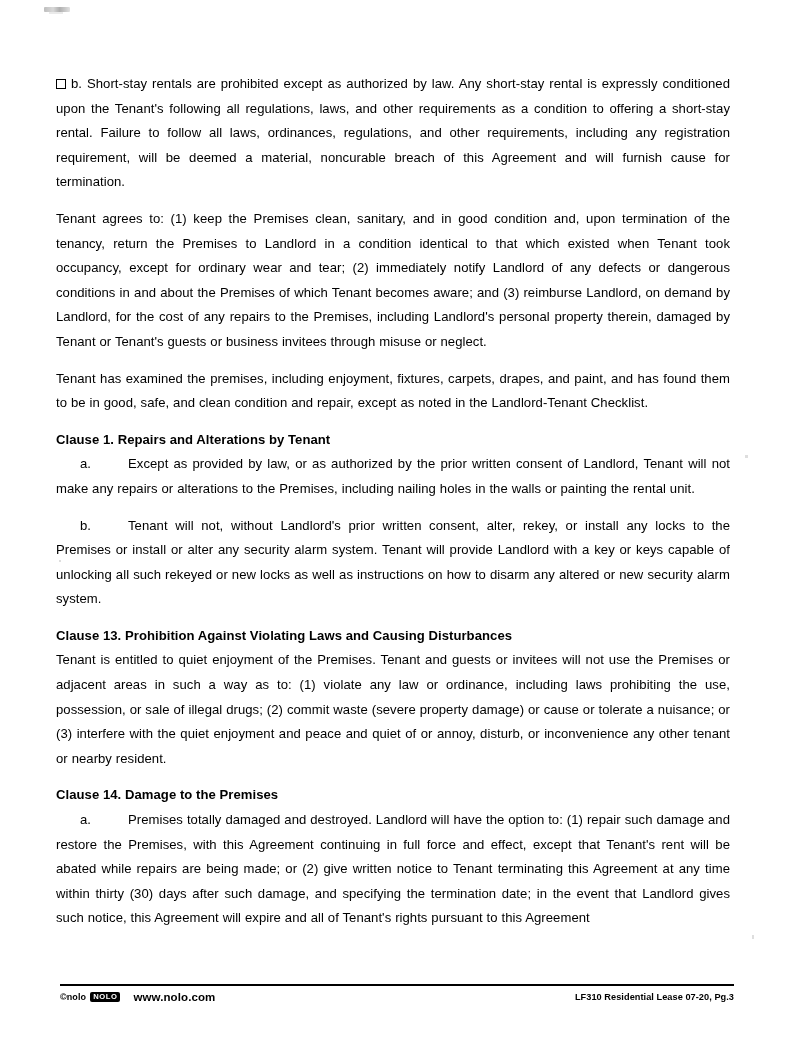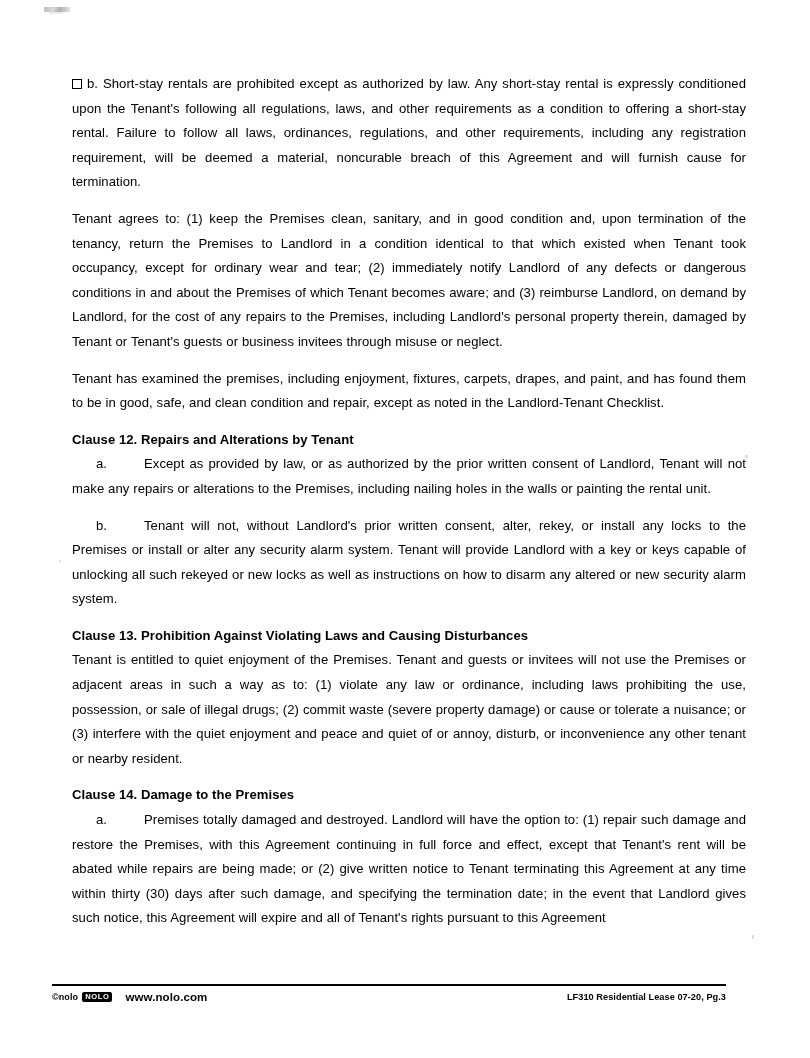--- a/index.html
+++ b/index.html
@@ -34,21 +34,21 @@
     position: absolute;
     left: 5px;
     top: 5px;
     width: 14px;
     height: 2px;
     background: #cfcfcf;
     opacity: .8;
   }
   .content {
     position: absolute;
-    left: 72px;
+    left: 56px;
     top: 72px;
     width: 674px;
   }
   .para {
     font-size: 13.1px;
     line-height: 24.6px;
     text-align: justify;
     margin: 0 0 12px 0;
     letter-spacing: 0.05px;
     word-spacing: 0.2px;
@@ -84,21 +84,21 @@
     display: inline-block;
     width: 26px;
     margin-left: 24px;
   }
   .lettered .gap {
     display: inline-block;
     width: 22px;
   }
   .footer {
     position: absolute;
-    left: 52px;
+    left: 60px;
     top: 984px;
     width: 674px;
   }
   .footer-rule {
     width: 100%;
     height: 2px;
     background: #000;
     margin-bottom: 5px;
   }
   .footer-row {
@@ -158,21 +158,21 @@
   <div class="speck" style="left:752px; top:935px; width:2px; height:4px;"></div>
   <div class="speck" style="left:59px; top:560px; width:2px; height:2px;"></div>
 
   <div class="content">
 
     <p class="para"><span class="checkbox-glyph"></span><span>b.</span> <span>Short-stay rentals are prohibited except as authorized by law. Any short-stay rental is expressly conditioned upon the Tenant's following all regulations, laws, and other requirements as a condition to offering a short-stay rental. Failure to follow all laws, ordinances, regulations, and other requirements, including any registration requirement, will be deemed a material, noncurable breach of this Agreement and will furnish cause for termination.</span></p>
 
     <p class="para">Tenant agrees to: (1) keep the Premises clean, sanitary, and in good condition and, upon termination of the tenancy, return the Premises to Landlord in a condition identical to that which existed when Tenant took occupancy, except for ordinary wear and tear; (2) immediately notify Landlord of any defects or dangerous conditions in and about the Premises of which Tenant becomes aware; and (3) reimburse Landlord, on demand by Landlord, for the cost of any repairs to the Premises, including Landlord's personal property therein, damaged by Tenant or Tenant's guests or business invitees through misuse or neglect.</p>
     <p class="para">Tenant has examined the premises, including enjoyment, fixtures, carpets, drapes, and paint, and has found them to be in good, safe, and clean condition and repair, except as noted in the Landlord-Tenant Checklist.</p>
 
-    <h2 class="heading spaced">Clause 12. Repairs and Alterations by Tenant</h2>
+    <h2 class="heading spaced">Clause 1. Repairs and Alterations by Tenant</h2>
     <p class="para lettered"><span class="lbl">a.</span><span class="gap"></span><span>Except as provided by law, or as authorized by the prior written consent of Landlord, Tenant will not make any repairs or alterations to the Premises, including nailing holes in the walls or painting the rental unit.</span></p>
     <p class="para lettered"><span class="lbl">b.</span><span class="gap"></span><span>Tenant will not, without Landlord's prior written consent, alter, rekey, or install any locks to the Premises or install or alter any security alarm system. Tenant will provide Landlord with a key or keys capable of unlocking all such rekeyed or new locks as well as instructions on how to disarm any altered or new security alarm system.</span></p>
 
     <h2 class="heading spaced">Clause 13. Prohibition Against Violating Laws and Causing Disturbances</h2>
     <p class="para">Tenant is entitled to quiet enjoyment of the Premises. Tenant and guests or invitees will not use the Premises or adjacent areas in such a way as to: (1) violate any law or ordinance, including laws prohibiting the use, possession, or sale of illegal drugs; (2) commit waste (severe property damage) or cause or tolerate a nuisance; or (3) interfere with the quiet enjoyment and peace and quiet of or annoy, disturb, or inconvenience any other tenant or nearby resident.</p>
 
     <h2 class="heading spaced">Clause 14. Damage to the Premises</h2>
     <p class="para lettered"><span class="lbl">a.</span><span class="gap"></span><span>Premises totally damaged and destroyed. Landlord will have the option to: (1) repair such damage and restore the Premises, with this Agreement continuing in full force and effect, except that Tenant's rent will be abated while repairs are being made; or (2) give written notice to Tenant terminating this Agreement at any time within thirty (30) days after such damage, and specifying the termination date; in the event that Landlord gives such notice, this Agreement will expire and all of Tenant's rights pursuant to this Agreement</span></p>
 
   </div>

